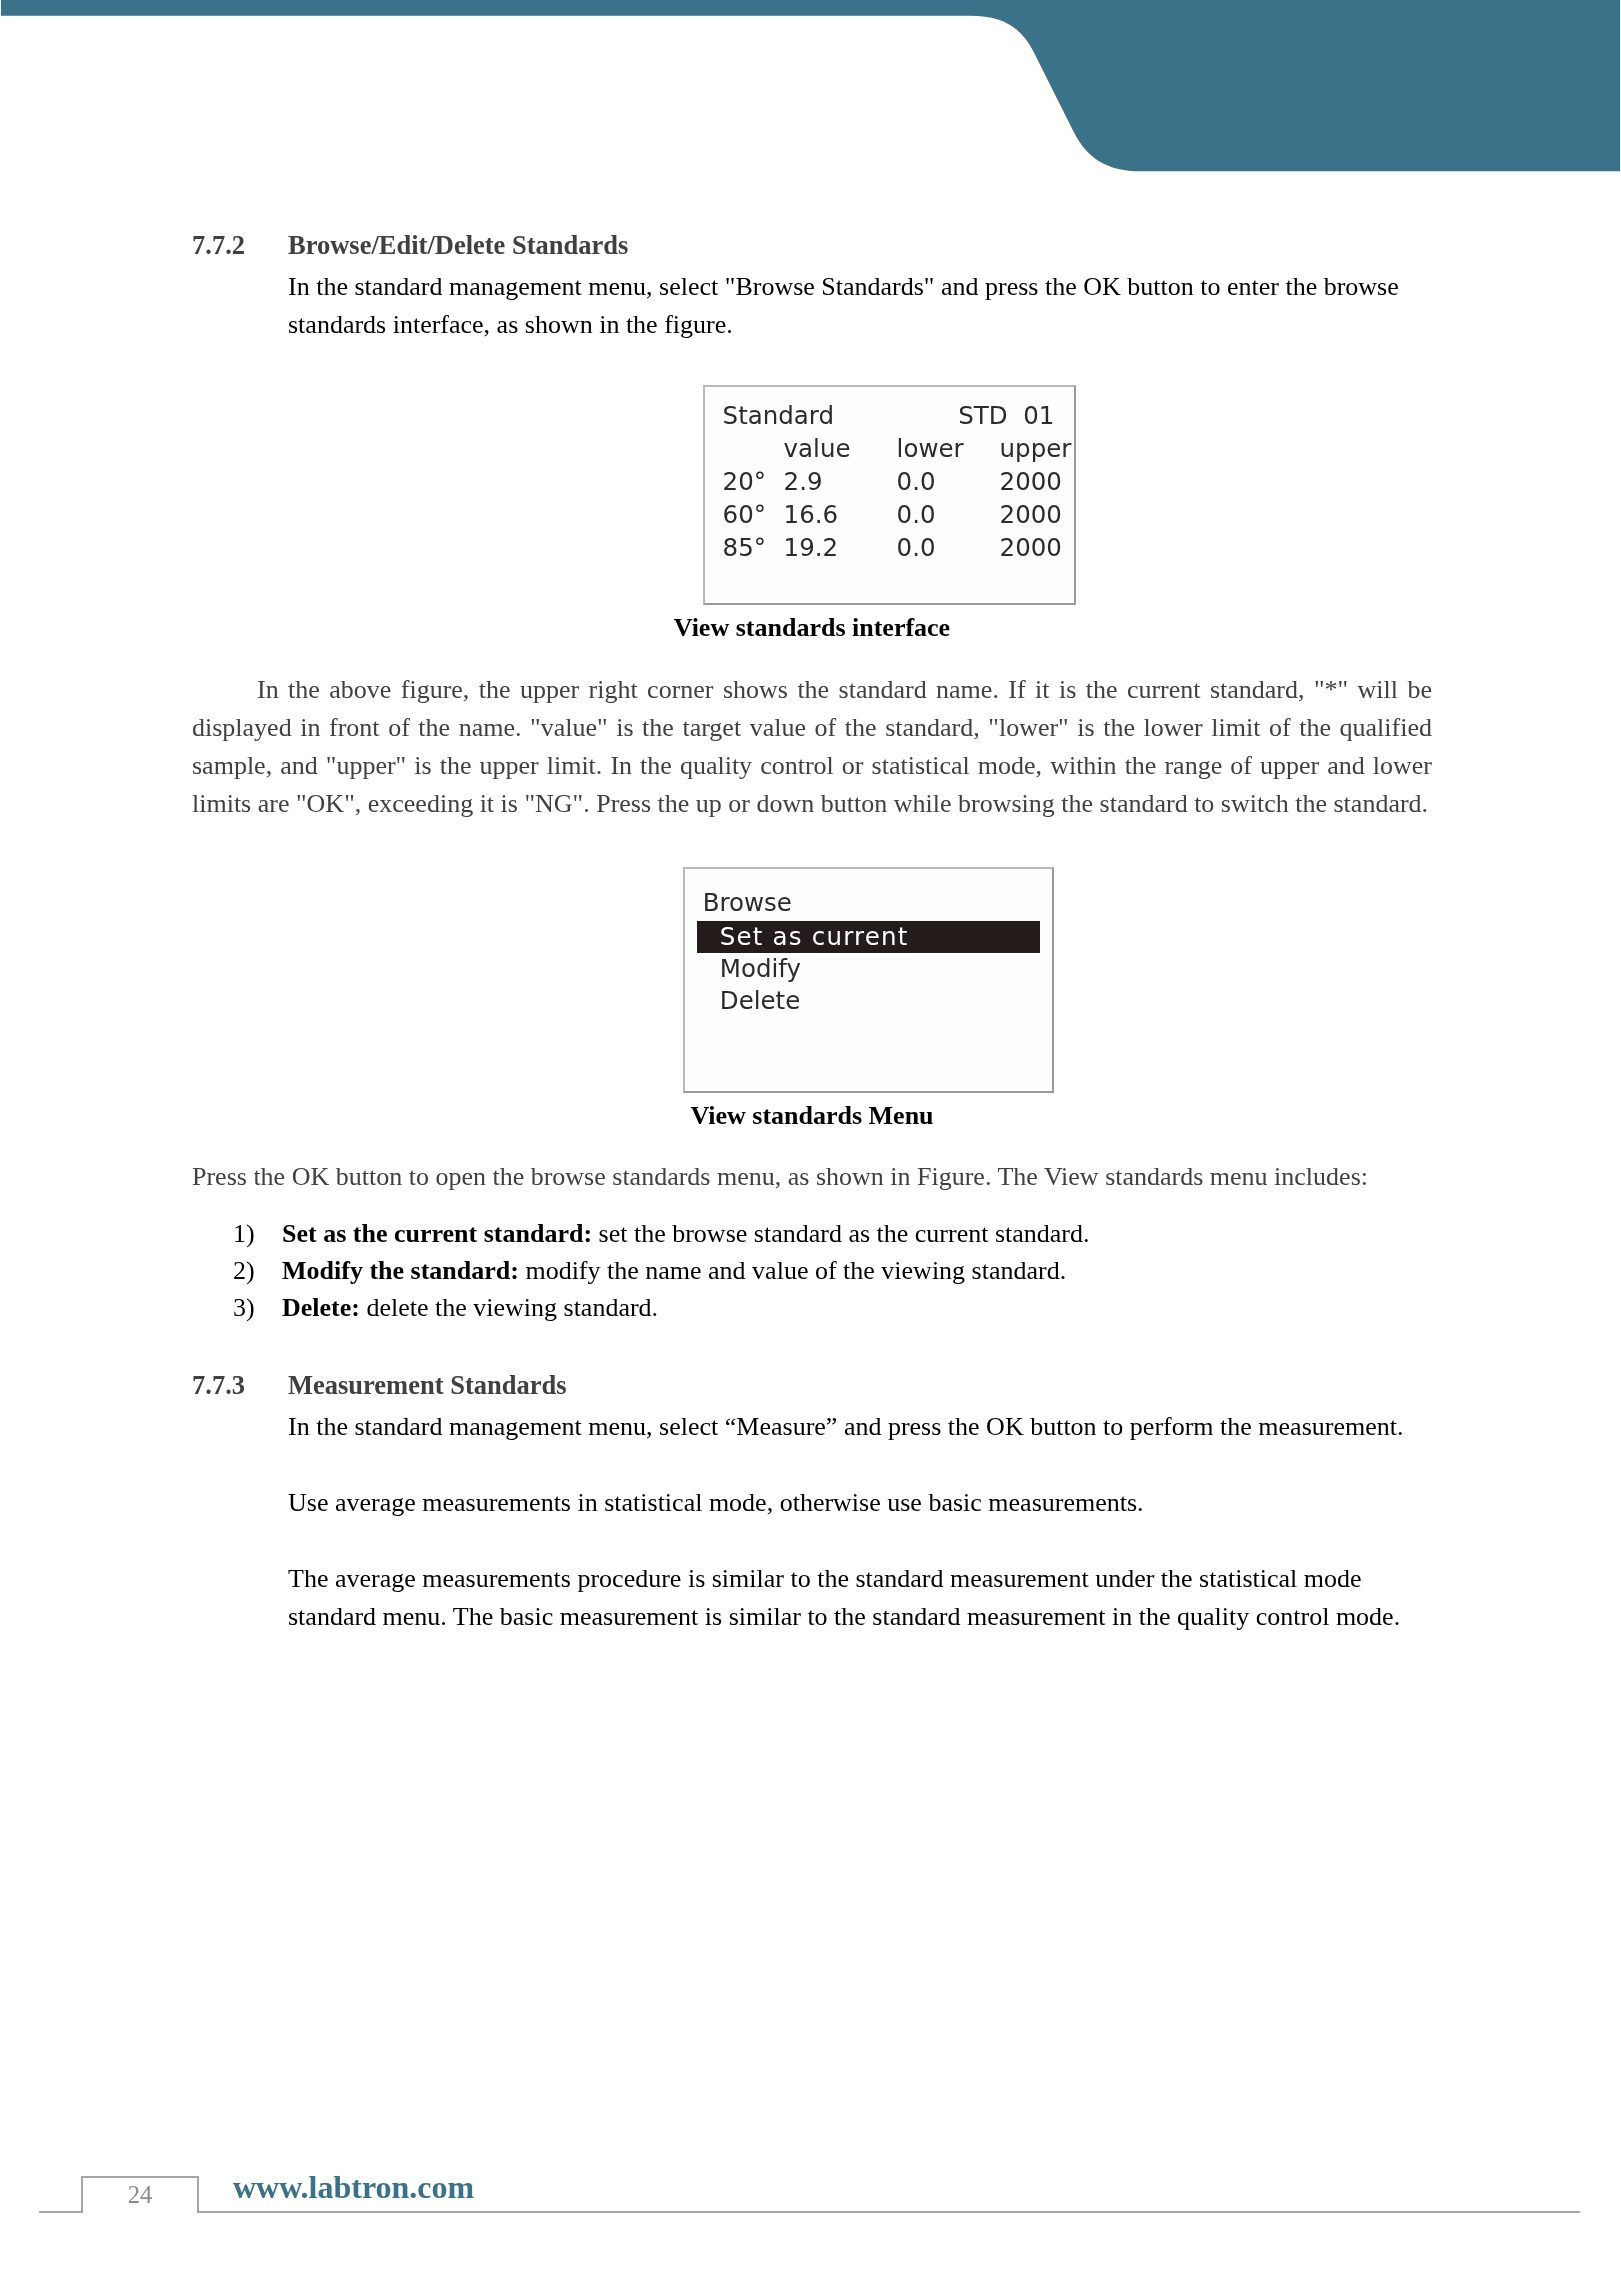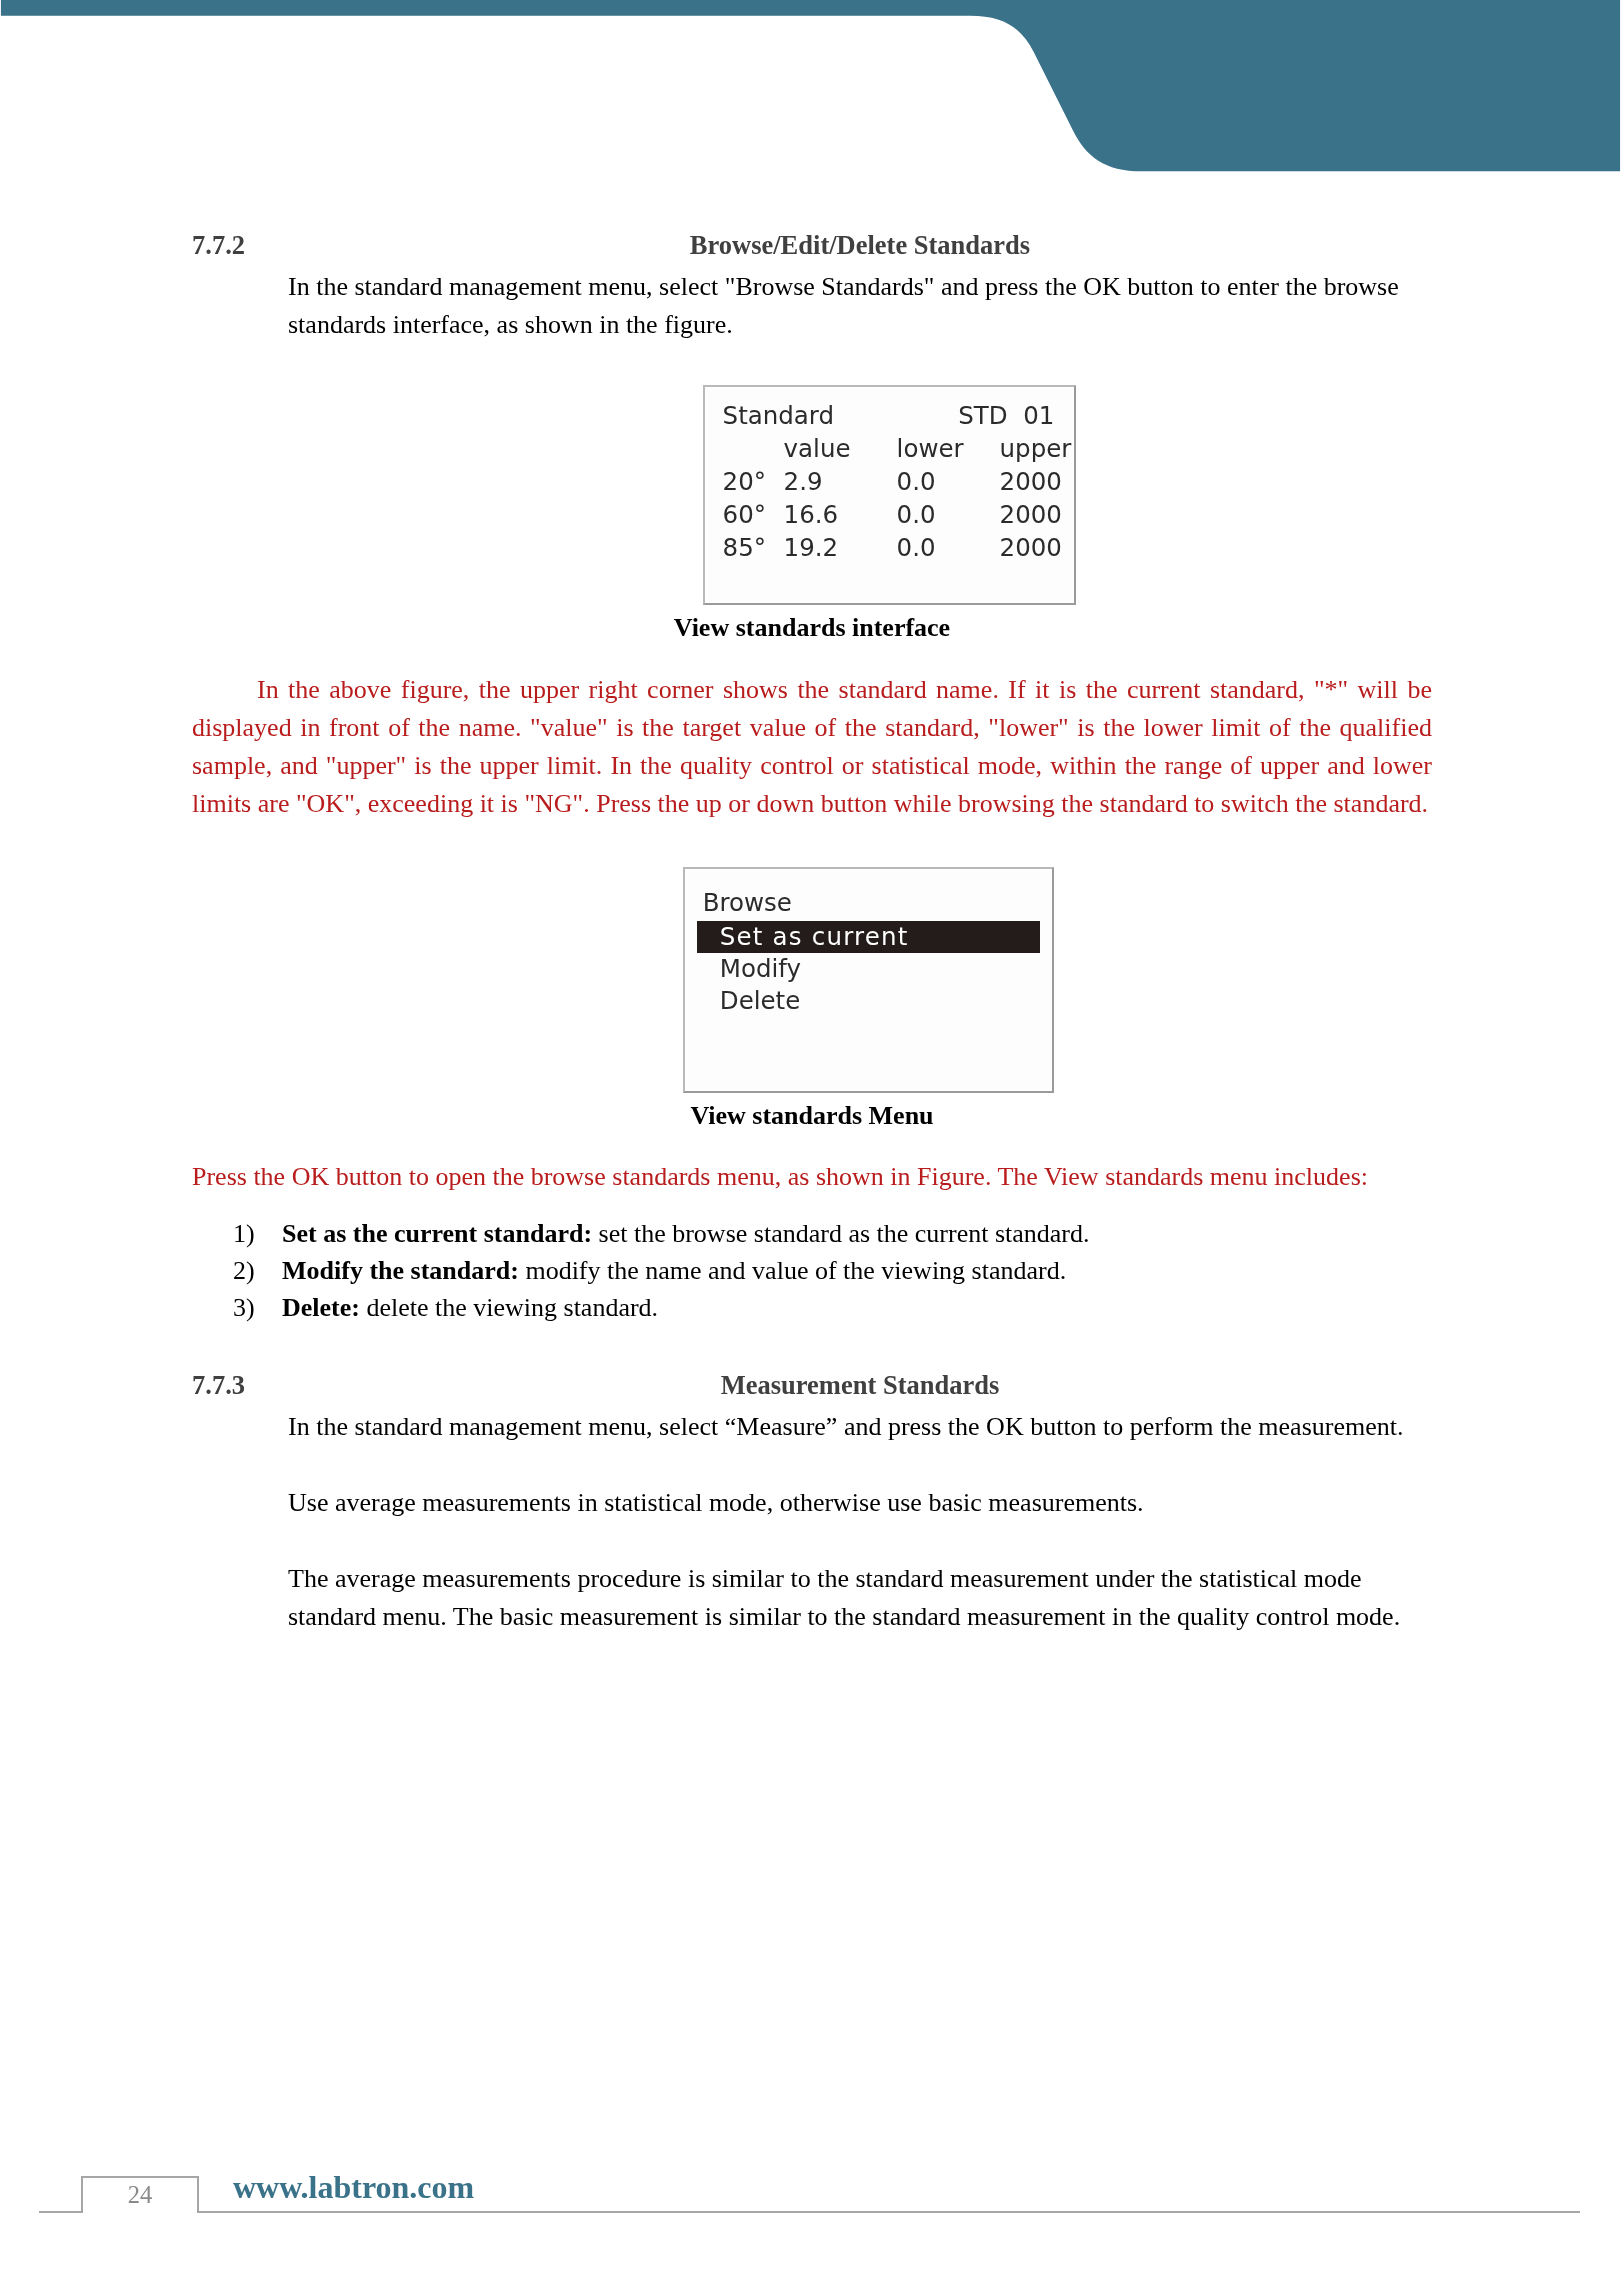--- a/index.html
+++ b/index.html
@@ -61,35 +61,35 @@
   }
 
   .sec-heading {
     display: flex;
     font-weight: bold;
     font-size: 26.5px;
     line-height: 37px;
     color: #404040;
   }
   .sec-num { width: 96px; flex: 0 0 96px; }
-  .sec-title { flex: 1; text-align: center; }
+  .sec-title { flex: 1; }
 
   .indent-para {
     margin-left: 96px;
     font-size: 26px;
     line-height: 38px;
     color: #000;
     text-align: left;
   }
   .indent-para.justify { text-align: justify; text-align-last: left; }
 
   .body-para {
     font-size: 26px;
     line-height: 38px;
-    color: #b91c1c;
+    color: #404040;
     text-align: justify;
     text-align-last: left;
   }
   .body-para .first-indent { display: inline-block; width: 65px; }
 
   
   .figure-block { width: 100%; }
 
   .lcd {
     background: #fdfdfd;

